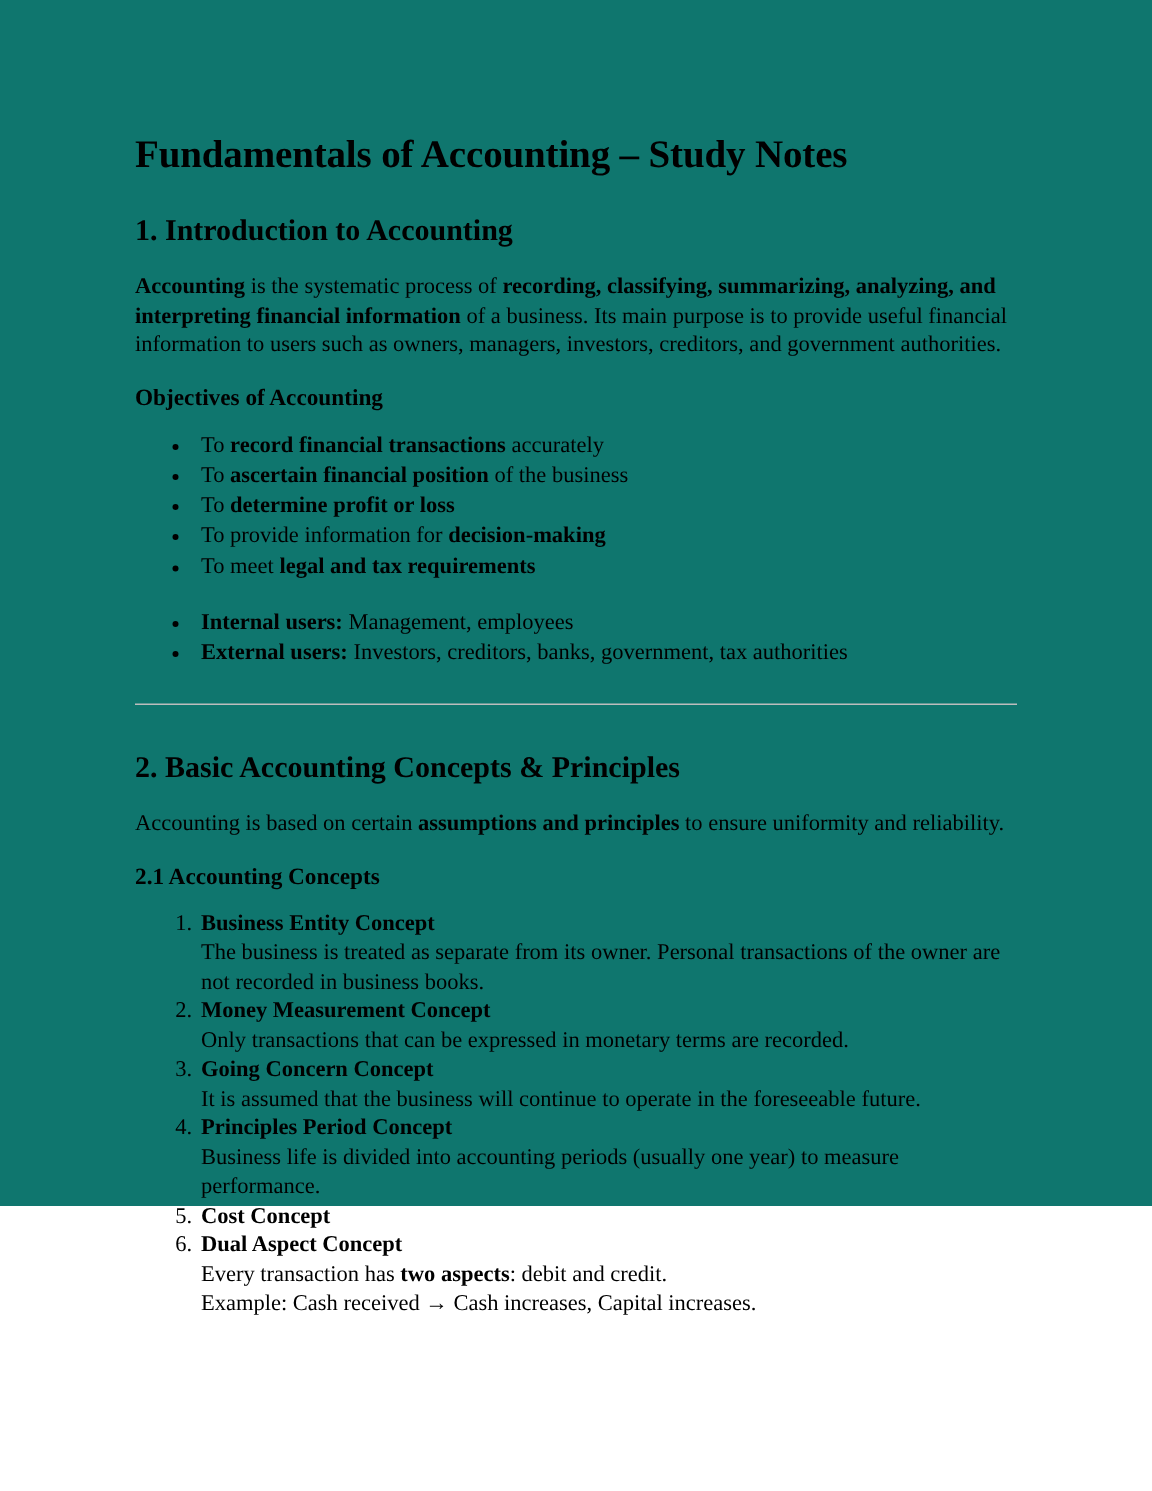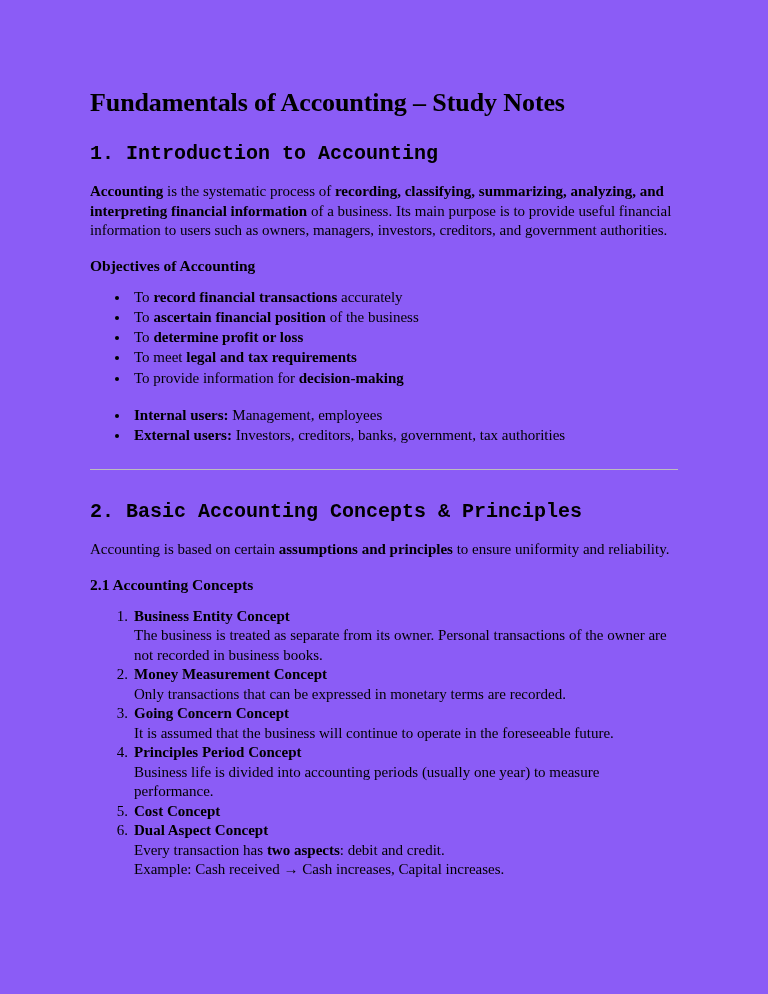--- a/index.html
+++ b/index.html
@@ -10,38 +10,37 @@
   body {
     width: 768px;
     height: 994px;
     font-family: "Liberation Serif", "DejaVu Serif", serif;
     color: #000000;
     -webkit-font-smoothing: antialiased;
   }
   .page {
     box-sizing: border-box;
     width: 768px;
-    height: 994px;
+    height: 804px;
     padding: 88px 90px 0 90px;
-    background: #8b5cf6;
+    background: #0f766e;
     position: relative;
   }
   .doc-title {
     font-size: 26px;
     font-weight: bold;
     line-height: 1.15;
     margin: 0 0 24px 0;
     letter-spacing: -0.1px;
   }
   .h2 {
     font-size: 20px;
     font-weight: bold;
     line-height: 1.2;
     margin: 0 0 16px 0;
-    font-family: Liberation Mono, monospace;
   }
   .h3 {
     font-size: 15.5px;
     font-weight: bold;
     line-height: 1.2;
     margin: 0 0 12px 0;
   }
   p.body-text {
     font-size: 15px;
     line-height: 1.32;
@@ -126,22 +125,22 @@
     <h2 class="h2">1. Introduction to Accounting</h2>
 
     <p class="body-text"><b>Accounting</b> is the systematic process of <b>recording, classifying, summarizing, analyzing, and interpreting financial information</b> of a business. Its main purpose is to provide useful financial information to users such as owners, managers, investors, creditors, and government authorities.</p>
 
     <h3 class="h3">Objectives of Accounting</h3>
 
     <ul class="bullets">
         <li>To <b>record financial transactions</b> accurately</li>
         <li>To <b>ascertain financial position</b> of the business</li>
         <li>To <b>determine profit or loss</b></li>
+        <li>To provide information for <b>decision-making</b></li>
         <li>To meet <b>legal and tax requirements</b></li>
-        <li>To provide information for <b>decision-making</b></li>
       </ul>
 
 
     <ul class="bullets">
         <li><b>Internal users:</b> Management, employees</li>
         <li><b>External users:</b> Investors, creditors, banks, government, tax authorities</li>
       </ul>
   </div>
 
   <hr class="divider">

